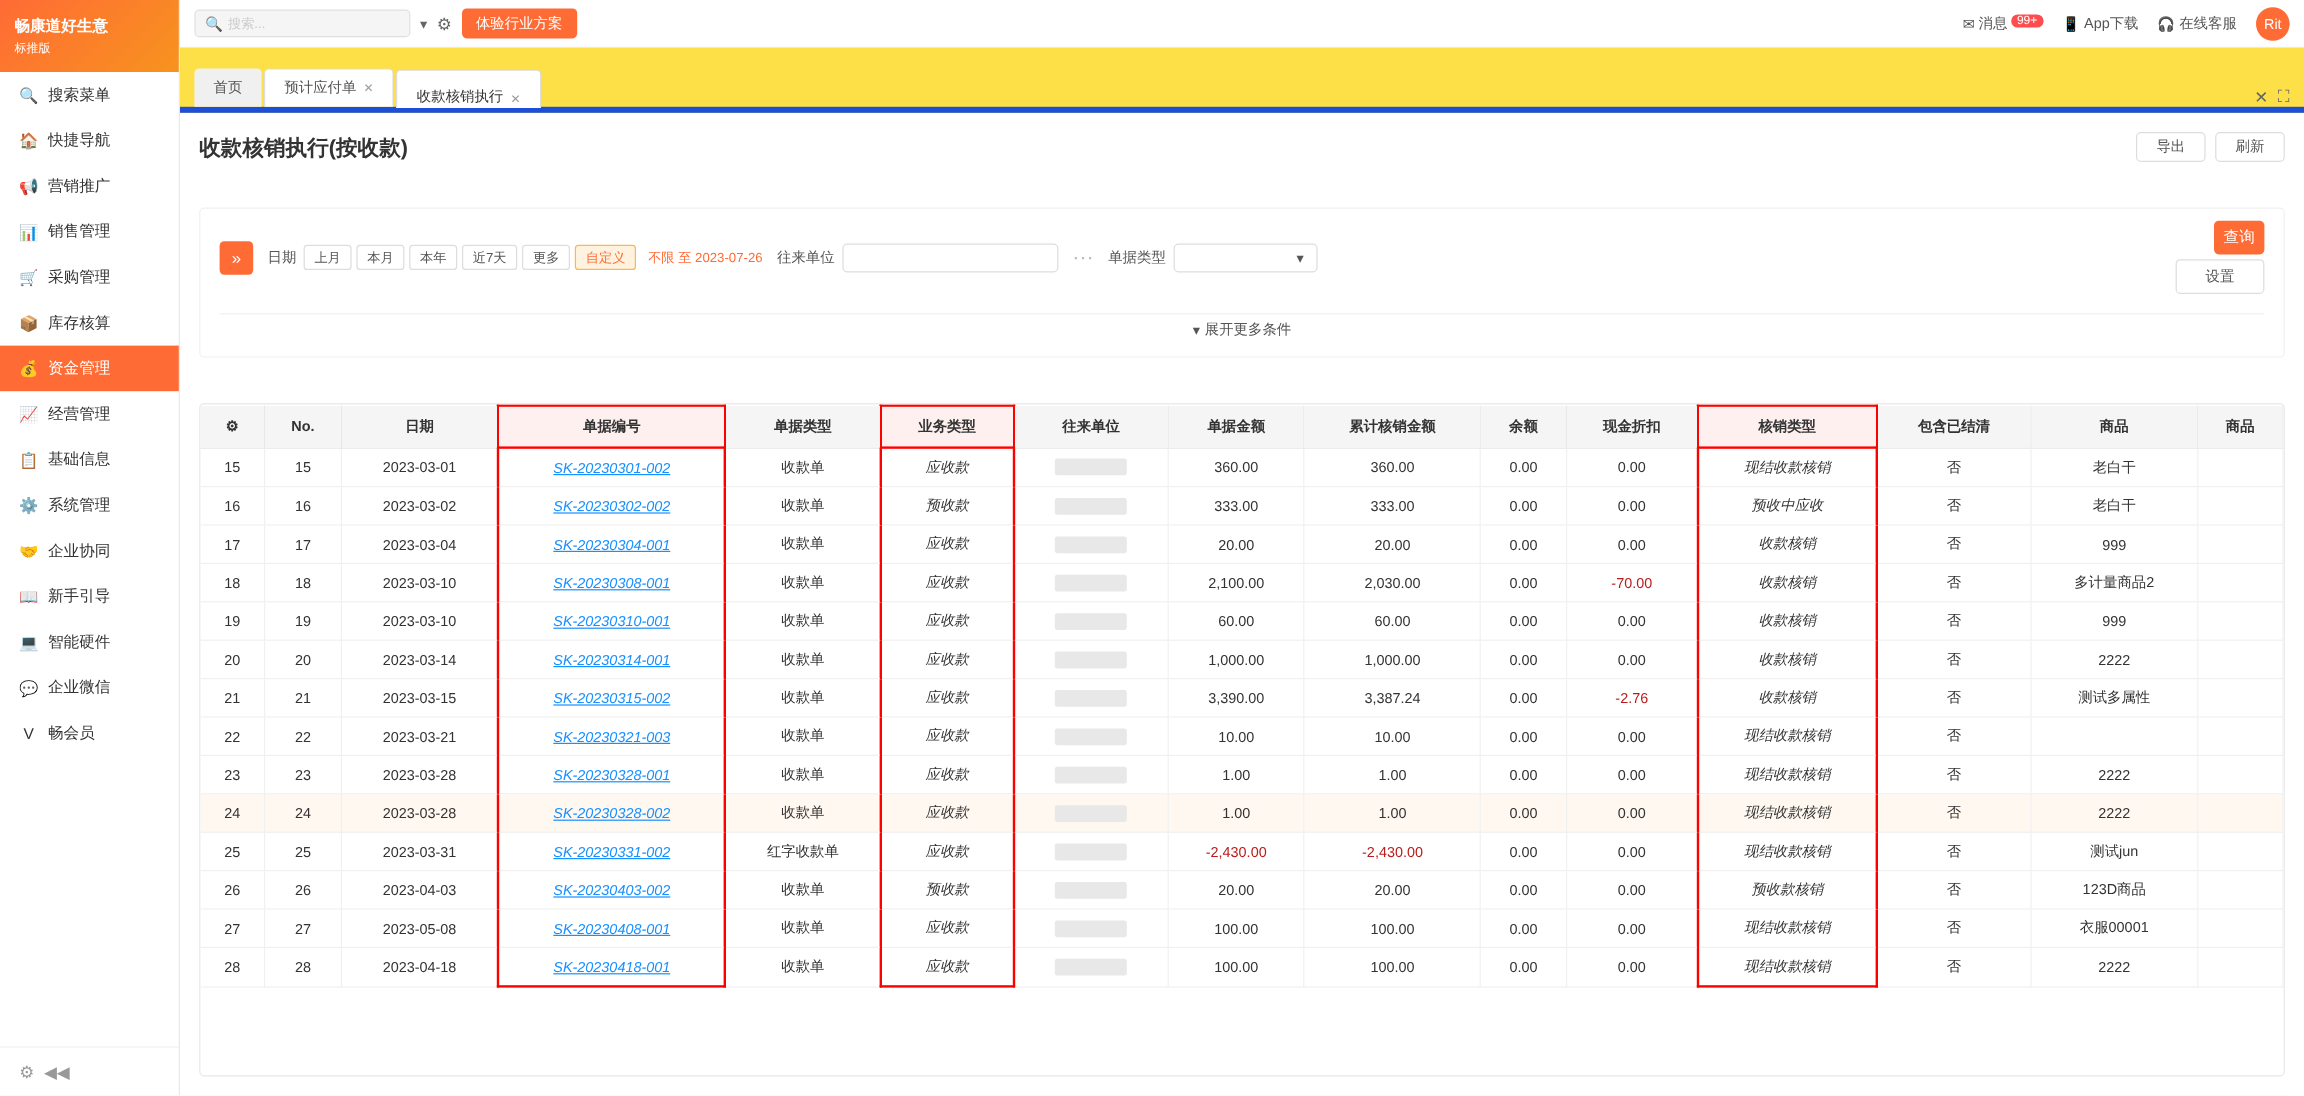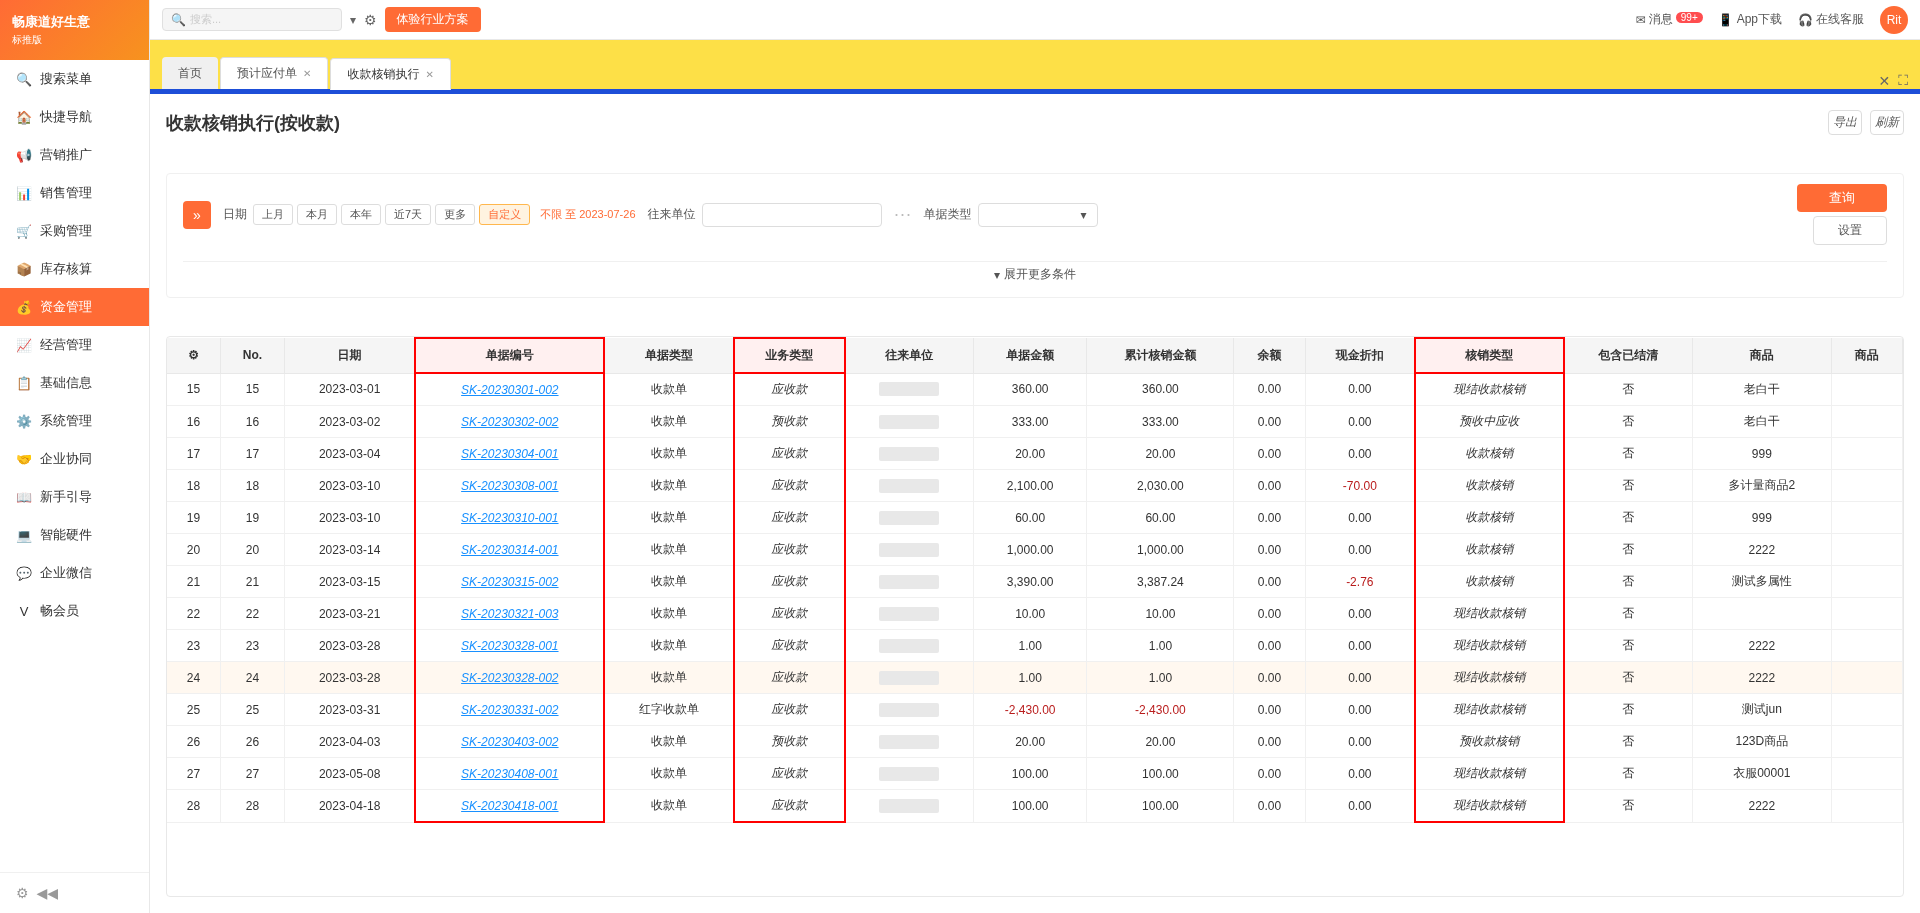--- a/index.html
+++ b/index.html
@@ -26,45 +26,45 @@
     .topbar-gear { color: #666; cursor: pointer; font-size: 14px; }
     .topbar-btn-orange { background: #ff6b35; color: #fff; border: none; border-radius: 4px; padding: 4px 12px; font-size: 12px; cursor: pointer; }
     .topbar-right { display: flex; align-items: center; gap: 16px; color: #555; font-size: 12px; }
     .badge { background: #ff4d4f; color: #fff; border-radius: 10px; padding: 0 5px; font-size: 10px; position: relative; top: -2px; }
     .topbar-right-item { display: flex; align-items: center; gap: 3px; cursor: pointer; }
     .user-avatar { width: 28px; height: 28px; border-radius: 50%; background: #ff6b35; color: #fff; display: flex; align-items: center; justify-content: center; font-size: 12px; }
 
     
     .tabs { height: 54px; background: #fde047; display: flex; align-items: flex-end; padding: 0 12px; border-bottom: 5px solid #1d4ed8; position: relative; }
     .tab { height: 32px; padding: 0 16px; display: flex; align-items: center; gap: 6px; background: #fff; border: 1px solid #ddd; border-bottom: none; border-radius: 4px 4px 0 0; cursor: pointer; font-size: 12px; color: #555; margin-right: 2px; }
-    .tab.active { background: #fff; color: #333; border-bottom: 1px solid #fff; margin-bottom: -1px; z-index: 1; }
+    .tab.active { background: #fff; color: #333; border-bottom: 1px solid #fff; margin-bottom: -1px; z-index: 1; align-items: flex-end; }
     .tab-home { background: #f0f0f0; border: none; }
     .tab-close { font-size: 10px; color: #999; cursor: pointer; }
     .tabs-right { margin-left: auto; display: flex; align-items: center; gap: 8px; }
     .tabs-right-btn { cursor: pointer; color: #666; font-size: 14px; }
 
     
     .content { flex: 1; background: #fff; overflow: hidden; display: flex; flex-direction: column; padding: 16px; gap: 26px; }
     .content-title { font-size: 18px; font-weight: bold; color: #333; margin-bottom: 12px; display: flex; align-items: center; justify-content: space-between; }
     .title-actions { display: flex; gap: 8px; }
-    .title-action-btn { display: flex; align-items: center; gap: 4px; color: #555; font-size: 12px; cursor: pointer; border: 1px solid #ddd; border-radius: 4px; padding: 3px 4px; background: #fff; font-style: italic; }
+    .title-action-btn { display: flex; align-items: center; gap: 4px; color: #555; font-size: 12px; cursor: pointer; border: 1px solid #ddd; border-radius: 4px; padding: 3px 16px; background: #fff; }
 
     
     .filter-bar { background: #fff; border: 1px solid #f0f0f0; border-radius: 4px; padding: 10px 16px; margin-bottom: 12px; display: flex; align-items: center; gap: 12px; flex-wrap: wrap; position: relative; }
     .filter-toggle { width: 28px; height: 28px; background: #ff6b35; color: #fff; border-radius: 4px; display: flex; align-items: center; justify-content: center; cursor: pointer; font-size: 14px; flex-shrink: 0; }
     .filter-group { display: flex; align-items: center; gap: 6px; }
     .filter-label { color: #555; font-size: 12px; }
     .filter-date-btns { display: flex; gap: 4px; }
     .filter-date-btn { padding: 2px 8px; border: 1px solid #ddd; border-radius: 3px; font-size: 11px; cursor: pointer; color: #555; background: #fff; }
     .filter-date-btn.custom { background: #fff3e0; border-color: #ffb74d; color: #ff6b35; }
     .filter-custom-range { font-size: 11px; color: #ff6b35; margin-left: 4px; }
     .filter-input { border: 1px solid #ddd; border-radius: 4px; padding: 4px 10px; font-size: 12px; width: 180px; color: #999; }
     .filter-dots { color: #bbb; font-size: 18px; }
     .filter-select { border: 1px solid #ddd; border-radius: 4px; padding: 4px 10px; font-size: 12px; min-width: 120px; color: #555; display: flex; align-items: center; gap: 4px; }
-    .filter-query-btn { background: #ff6b35; color: #fff; border: none; border-radius: 4px; padding: 5px 32px; font-size: 13px; cursor: pointer; }
+    .filter-query-btn { background: #ff6b35; color: #fff; border: none; border-radius: 4px; padding: 5px 8px; font-size: 13px; cursor: pointer; }
     .filter-settings-btn { background: #fff; color: #555; border: 1px solid #ddd; border-radius: 4px; padding: 5px 24px; font-size: 12px; cursor: pointer; display: block; }
     .filter-right { margin-left: auto; display: flex; flex-direction: column; gap: 4px; align-items: flex-end; }
     .filter-expand { text-align: center; padding: 4px; color: #555; font-size: 12px; cursor: pointer; border-top: 1px solid #f0f0f0; display: flex; align-items: center; justify-content: center; gap: 4px; }
 
     
     .table-wrapper { flex: 1; overflow: auto; border: 1px solid #e8e8e8; border-radius: 4px; }
     table { width: 100%; border-collapse: collapse; font-size: 12px; }
     thead tr { background: #f5f5f5; }
     th { padding: 8px 10px; text-align: center; border-bottom: 1px solid #e8e8e8; border-right: 1px solid #e8e8e8; color: #333; font-weight: 600; white-space: nowrap; position: sticky; top: 0; background: #f5f5f5; z-index: 1; }
     td { padding: 7px 10px; text-align: center; border-bottom: 1px solid #f0f0f0; border-right: 1px solid #f0f0f0; color: #333; white-space: nowrap; }

